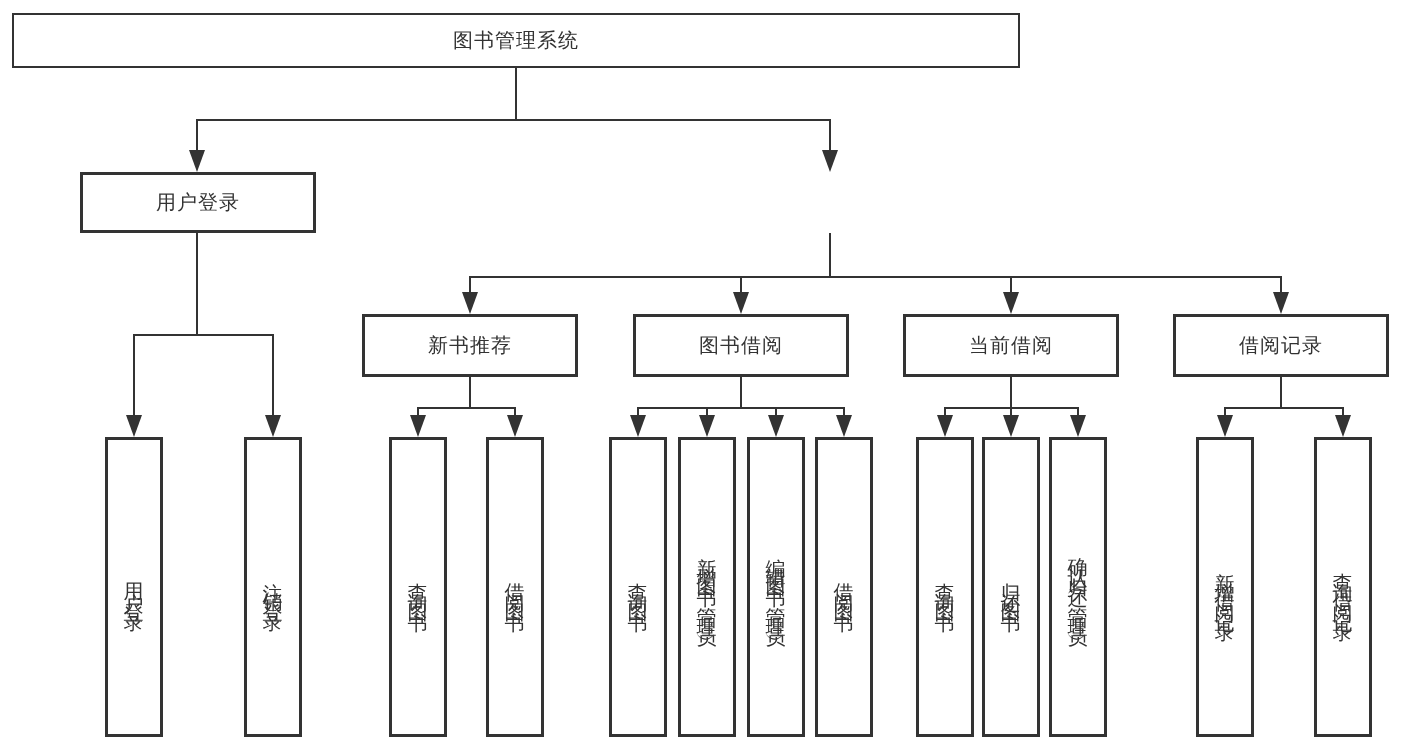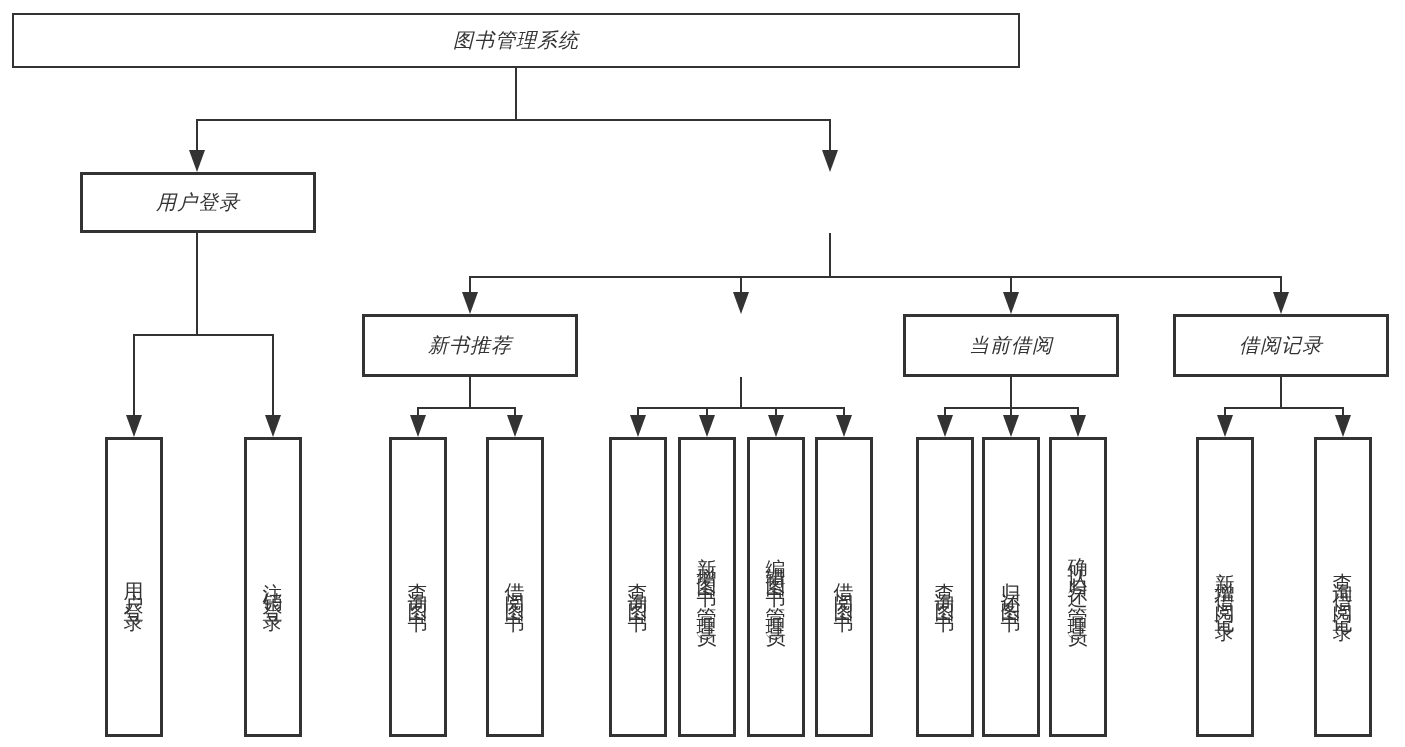--- a/index.html
+++ b/index.html
@@ -3,21 +3,21 @@
 <meta charset="utf-8">
 <style>
   html,body{margin:0;padding:0;background:#ffffff;}
   .canvas{
     position:relative;width:1405px;height:747px;background:#ffffff;
     font-family:"Liberation Sans",sans-serif;overflow:hidden;
   }
   .box{
     position:absolute;box-sizing:border-box;border:3px solid #333333;background:#ffffff;
     display:flex;align-items:center;justify-content:center;
-    color:#333333;font-size:20px;letter-spacing:1px;font-style:italic;
+    color:#333333;font-size:20px;letter-spacing:1px;
   }
   .box.root{border-width:2px;}
   .leaf{
     position:absolute;box-sizing:border-box;border:3px solid #333333;background:#ffffff;
     display:flex;align-items:center;justify-content:center;
   }
   .leaf span{
     writing-mode:vertical-rl;text-orientation:mixed;
     font-size:20px;color:#333333;letter-spacing:10px;line-height:1;
   }
@@ -65,20 +65,23 @@
   <div class="ar" style="left:462px;top:292px"></div>
   <div class="vl" style="left:740px;top:276px;height:18px"></div>
   <div class="ar" style="left:733px;top:292px"></div>
   <div class="vl" style="left:1010px;top:276px;height:18px"></div>
   <div class="ar" style="left:1003px;top:292px"></div>
   <div class="vl" style="left:1280px;top:276px;height:18px"></div>
   <div class="ar" style="left:1273px;top:292px"></div>
 
   <div class="box" style="left:362px;top:314px;width:216px;height:63px">
     <span>新书推荐</span>
+  </div>
+  <div class="box" style="left:633px;top:314px;width:216px;height:63px">
+    <span>图书借阅</span>
   </div>
   <div class="box" style="left:903px;top:314px;width:216px;height:63px">
     <span>当前借阅</span>
   </div>
   <div class="box" style="left:1173px;top:314px;width:216px;height:63px">
     <span>借阅记录</span>
   </div>
 
   <div class="vl" style="left:469px;top:377px;height:32px"></div>
   <div class="hl" style="left:417px;top:407px;width:99px"></div>

